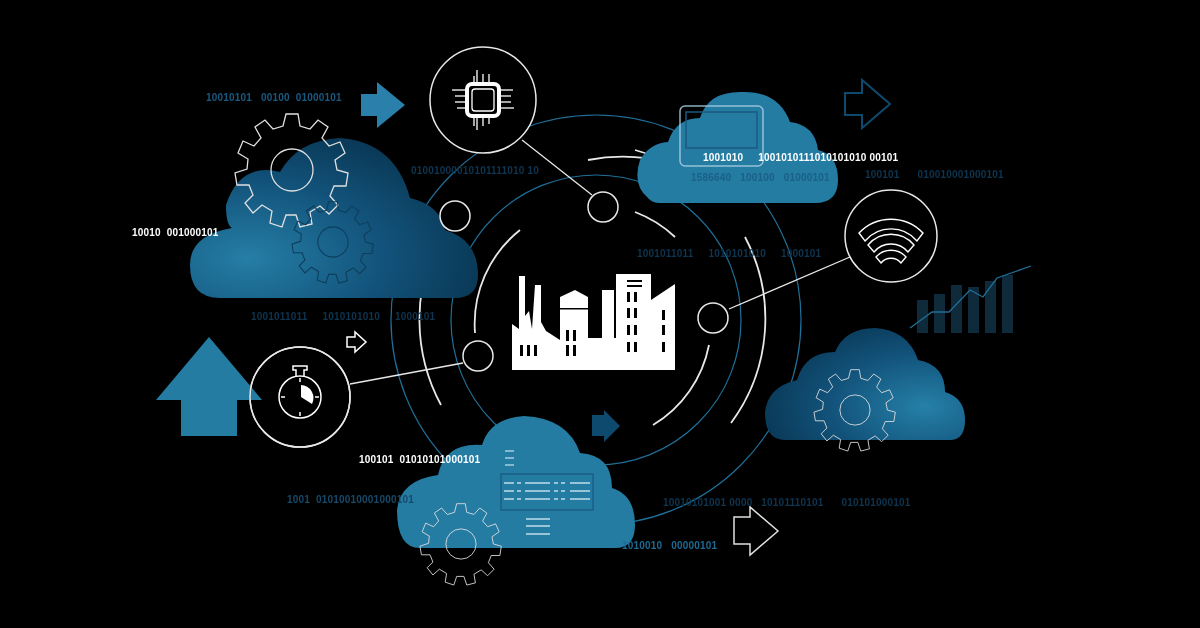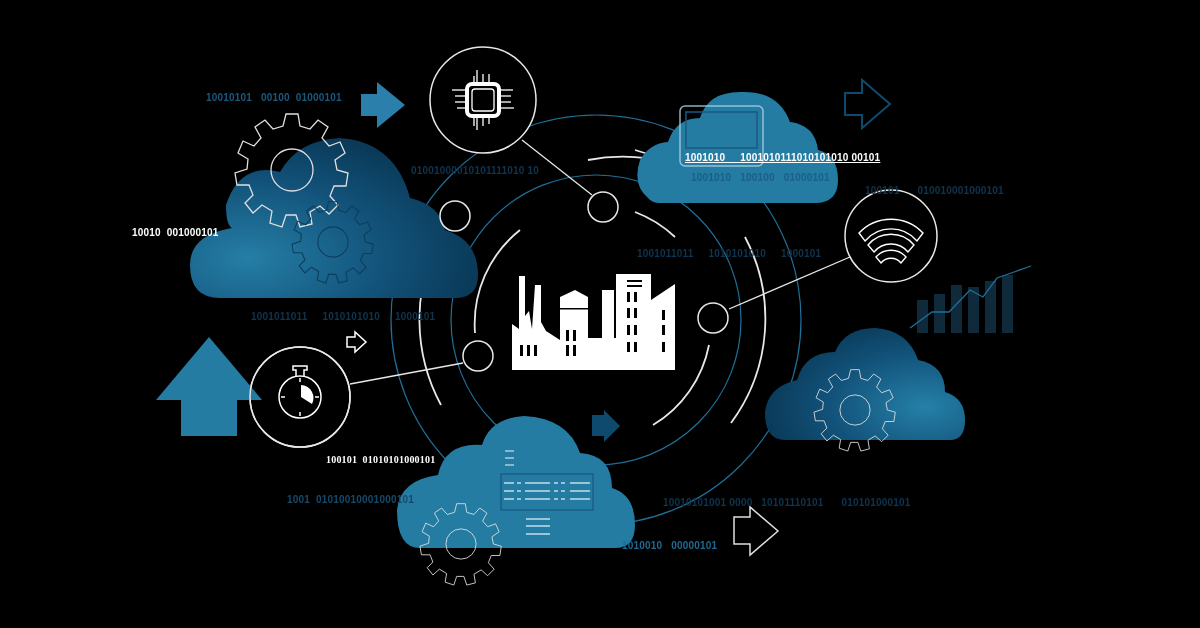--- a/index.html
+++ b/index.html
@@ -238,22 +238,22 @@
       <rect x="1002" y="275" width="11" height="58"></rect>
     </g>
     <polyline points="910,328 932,312 949,312 970,290 983,297 997,278 1031,266" fill="none" stroke="#1f6f99" stroke-width="1.3"></polyline>
   </g>
 </svg>
 
 <div class="bin mid" style="left:206px; top:93px;">10010101   00100  01000101</div>
 <div class="bin dim" style="left:387px; top:166px;margin-left:24px;">01001000010101111010 10</div>
 <div class="bin white" style="left:132px; top:228px;">10010  001000101</div>
 <div class="bin dim" style="left:251px; top:312px;">1001011011     1010101010     1000101</div>
-<div class="bin white" style="left:685px; top:153px;text-decoration:underline;">1001010     1001010111010101010 00101</div>
-<div class="bin dim" style="left:691px; top:173px; color:#1a6088;">1001010   100100   01000101</div>
-<div class="bin dim" style="left:865px; top:186px;">100101      010010001000101</div>
+<div class="bin white" style="left:703px; top:153px;">1001010     1001010111010101010 00101</div>
+<div class="bin dim" style="left:691px; top:173px; color:#1a6088;">1586640   100100   01000101</div>
+<div class="bin dim" style="left:865px; top:170px;">100101      010010001000101</div>
 <div class="bin dim" style="left:637px; top:249px;">1001011011     1010101010     1000101</div>
-<div class="bin white" style="left:326px; top:455px;font-family:Liberation Serif, serif;">100101  01010101000101</div>
+<div class="bin white" style="left:359px; top:455px;">100101  01010101000101</div>
 <div class="bin dim" style="left:287px; top:471px; color:#164a6a;margin-top:24px;">1001  01010010001000101</div>
 <div class="bin dim" style="left:663px; top:498px;">10010101001 0000   10101110101      010101000101</div>
 <div class="bin blue" style="left:622px; top:493px;">1010010   00000101</div>
 
 </div>
 
 </body></html>

